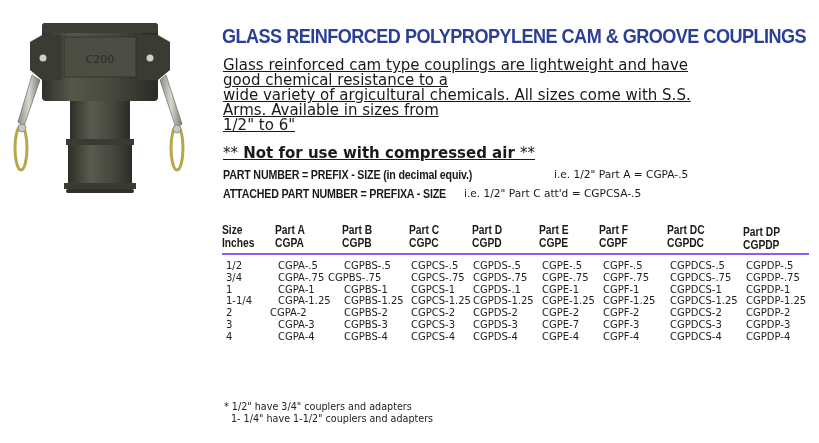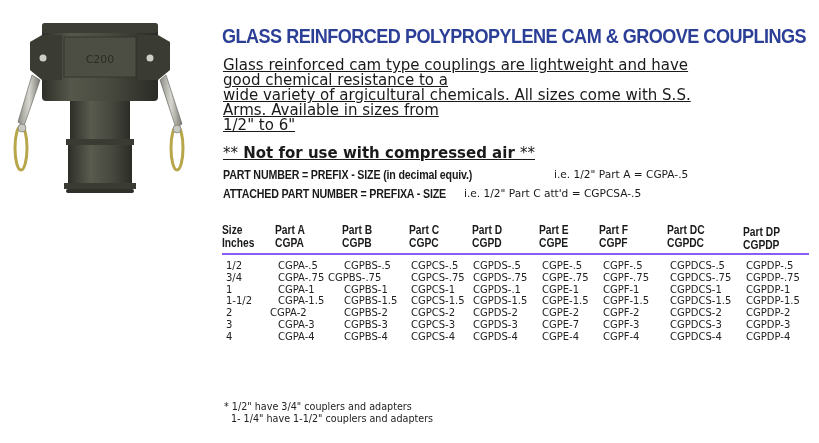--- a/index.html
+++ b/index.html
@@ -164,29 +164,29 @@
         <span class="td" style="left:56px;">CGPA-1</span>
         <span class="td" style="left:122px;">CGPBS-1</span>
         <span class="td" style="left:189px;">CGPCS-1</span>
         <span class="td" style="left:251px;">CGPDS-.1</span>
         <span class="td" style="left:320px;">CGPE-1</span>
         <span class="td" style="left:381px;">CGPF-1</span>
         <span class="td" style="left:448px;">CGPDCS-1</span>
         <span class="td" style="left:524px;">CGPDP-1</span>
     </div>
     <div class="tr">
-      <span class="td" style="left:4px;">1-1/2</span>
-        <span class="td" style="left:56px;">CGPA-1.5</span>
-        <span class="td" style="left:122px;">CGPBS-1.5</span>
-        <span class="td" style="left:189px;">CGPCS-1.5</span>
-        <span class="td" style="left:251px;">CGPDS-1.5</span>
-        <span class="td" style="left:320px;">CGPE-1.5</span>
-        <span class="td" style="left:381px;">CGPF-1.5</span>
-        <span class="td" style="left:448px;">CGPDCS-1.5</span>
-        <span class="td" style="left:524px;">CGPDP-1.5</span>
+      <span class="td" style="left:4px;">1-1/4</span>
+        <span class="td" style="left:56px;">CGPA-1.25</span>
+        <span class="td" style="left:122px;">CGPBS-1.25</span>
+        <span class="td" style="left:189px;">CGPCS-1.25</span>
+        <span class="td" style="left:251px;">CGPDS-1.25</span>
+        <span class="td" style="left:320px;">CGPE-1.25</span>
+        <span class="td" style="left:381px;">CGPF-1.25</span>
+        <span class="td" style="left:448px;">CGPDCS-1.25</span>
+        <span class="td" style="left:524px;">CGPDP-1.25</span>
     </div>
     <div class="tr">
       <span class="td" style="left:4px;">2</span>
         <span class="td" style="left:48px;">CGPA-2</span>
         <span class="td" style="left:122px;">CGPBS-2</span>
         <span class="td" style="left:189px;">CGPCS-2</span>
         <span class="td" style="left:251px;">CGPDS-2</span>
         <span class="td" style="left:320px;">CGPE-2</span>
         <span class="td" style="left:381px;">CGPF-2</span>
         <span class="td" style="left:448px;">CGPDCS-2</span>

